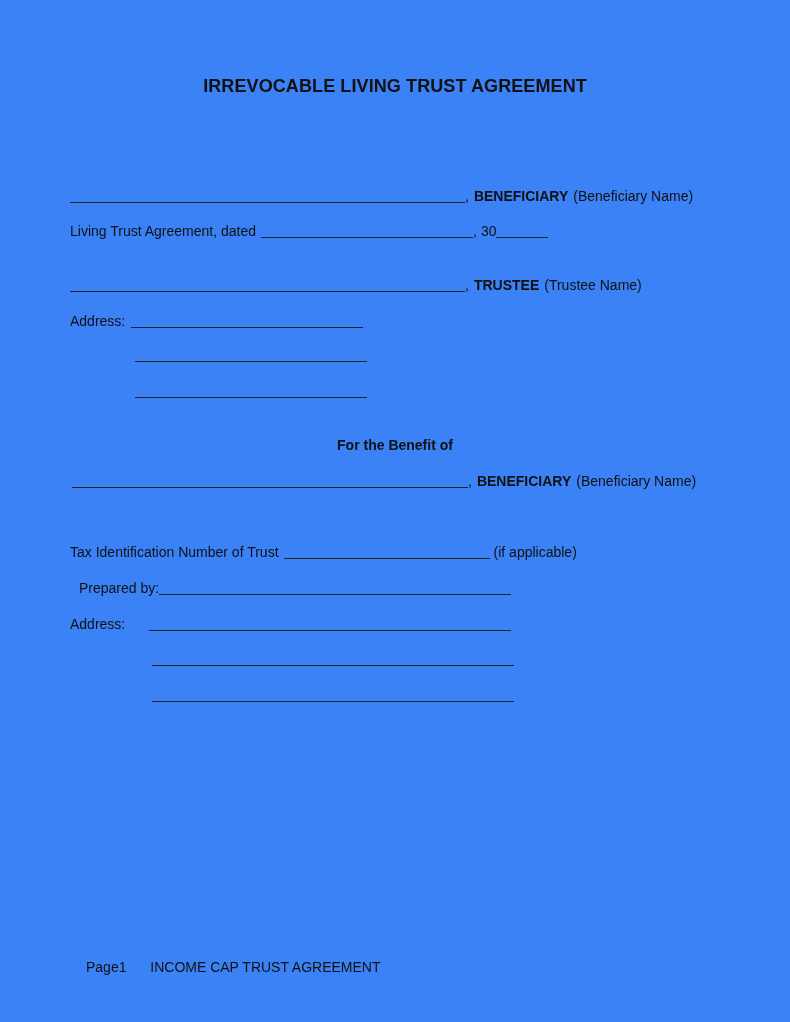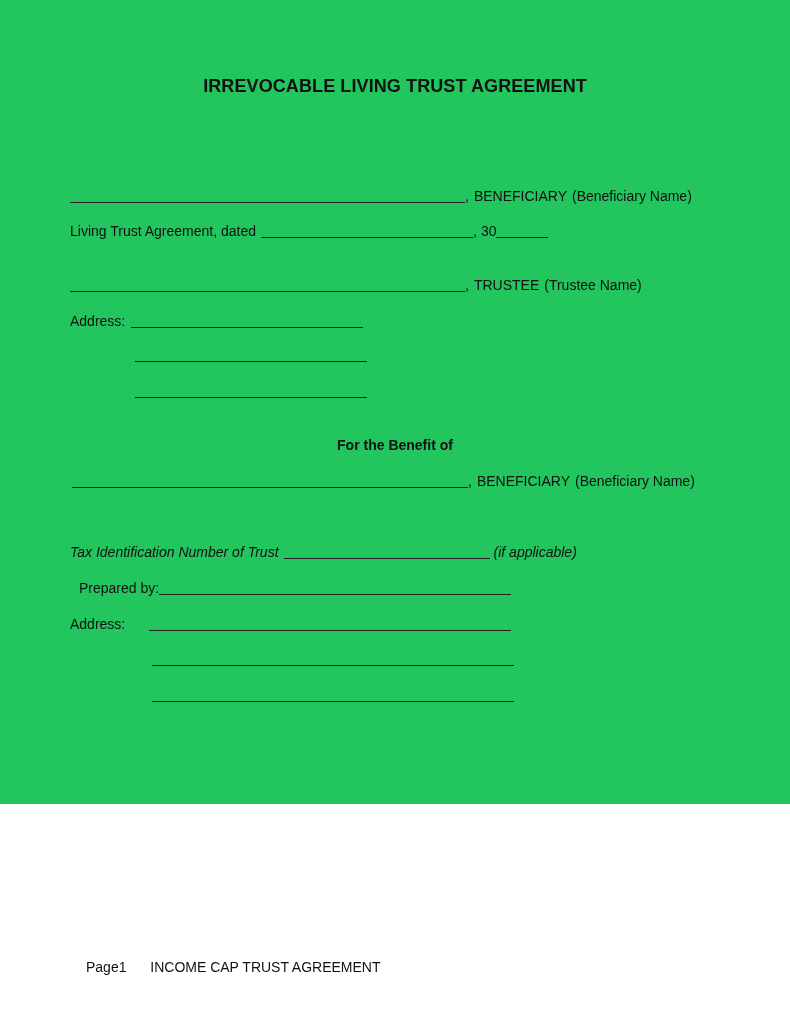--- a/index.html
+++ b/index.html
@@ -1,33 +1,33 @@
 <!DOCTYPE html>
 <html><head>
   <meta charset="utf-8">
   <style>
     html, body { margin: 0; padding: 0; }
     body {
       width: 790px; height: 1022px; background: #ffffff; position: relative;
       font-family: "Liberation Sans", sans-serif; color: #111111; overflow: hidden;
     }
-    .page { position: absolute; left: 0; top: 0; width: 790px; height: 804px; background: #22c55e; }
+    .page { position: absolute; left: 0; top: 0; width: 790px; height: 1022px; background: #3b82f6; }
     .title {
       position: absolute; left: 0; width: 790px; text-align: center;
       font-weight: bold; font-size: 18px; line-height: 22px; letter-spacing: 0.1px;
     }
     .line {
       position: absolute; font-size: 14px; line-height: 18px; white-space: nowrap;
       display: flex; align-items: flex-end;
     }
     .blank {
       display: inline-block; border-bottom: 1px solid #222; height: 14px; vertical-align: bottom;
       margin-bottom: 2px;
     }
-    .bold { font-weight: normal; }
+    .bold { font-weight: bold; }
     .center {
       position: absolute; left: 0; width: 790px; text-align: center;
       font-weight: bold; font-size: 14px; line-height: 18px;
     }
     .footer { position: absolute; font-size: 14px; line-height: 18px; white-space: nowrap; }
     .gap { display: inline-block; }
   </style>
 </head>
 <body>
 
@@ -79,21 +79,21 @@
 
   <div class="line" style="left:72px; top:472px;">
     <span class="blank" style="width:396px;"></span>
     <span>,</span>
     <span style="width:5px;" class="gap"></span>
     <span class="bold">BENEFICIARY</span>
     <span style="width:5px;" class="gap"></span>
     <span>(Beneficiary Name)</span>
   </div>
 
-  <div class="line" style="left:70px; top:543px;font-style:italic;">
+  <div class="line" style="left:70px; top:543px;">
     <span>Tax Identification Number of Trust</span>
     <span style="width:5px;" class="gap"></span>
     <span class="blank" style="width:206px;"></span>
     <span style="width:4px;" class="gap"></span>
     <span>(if applicable)</span>
   </div>
 
   <div class="line" style="left:70px; top:579px;margin-left:9px;">
     <span>Prepared by:</span>
     <span class="blank" style="width:352px;"></span>

